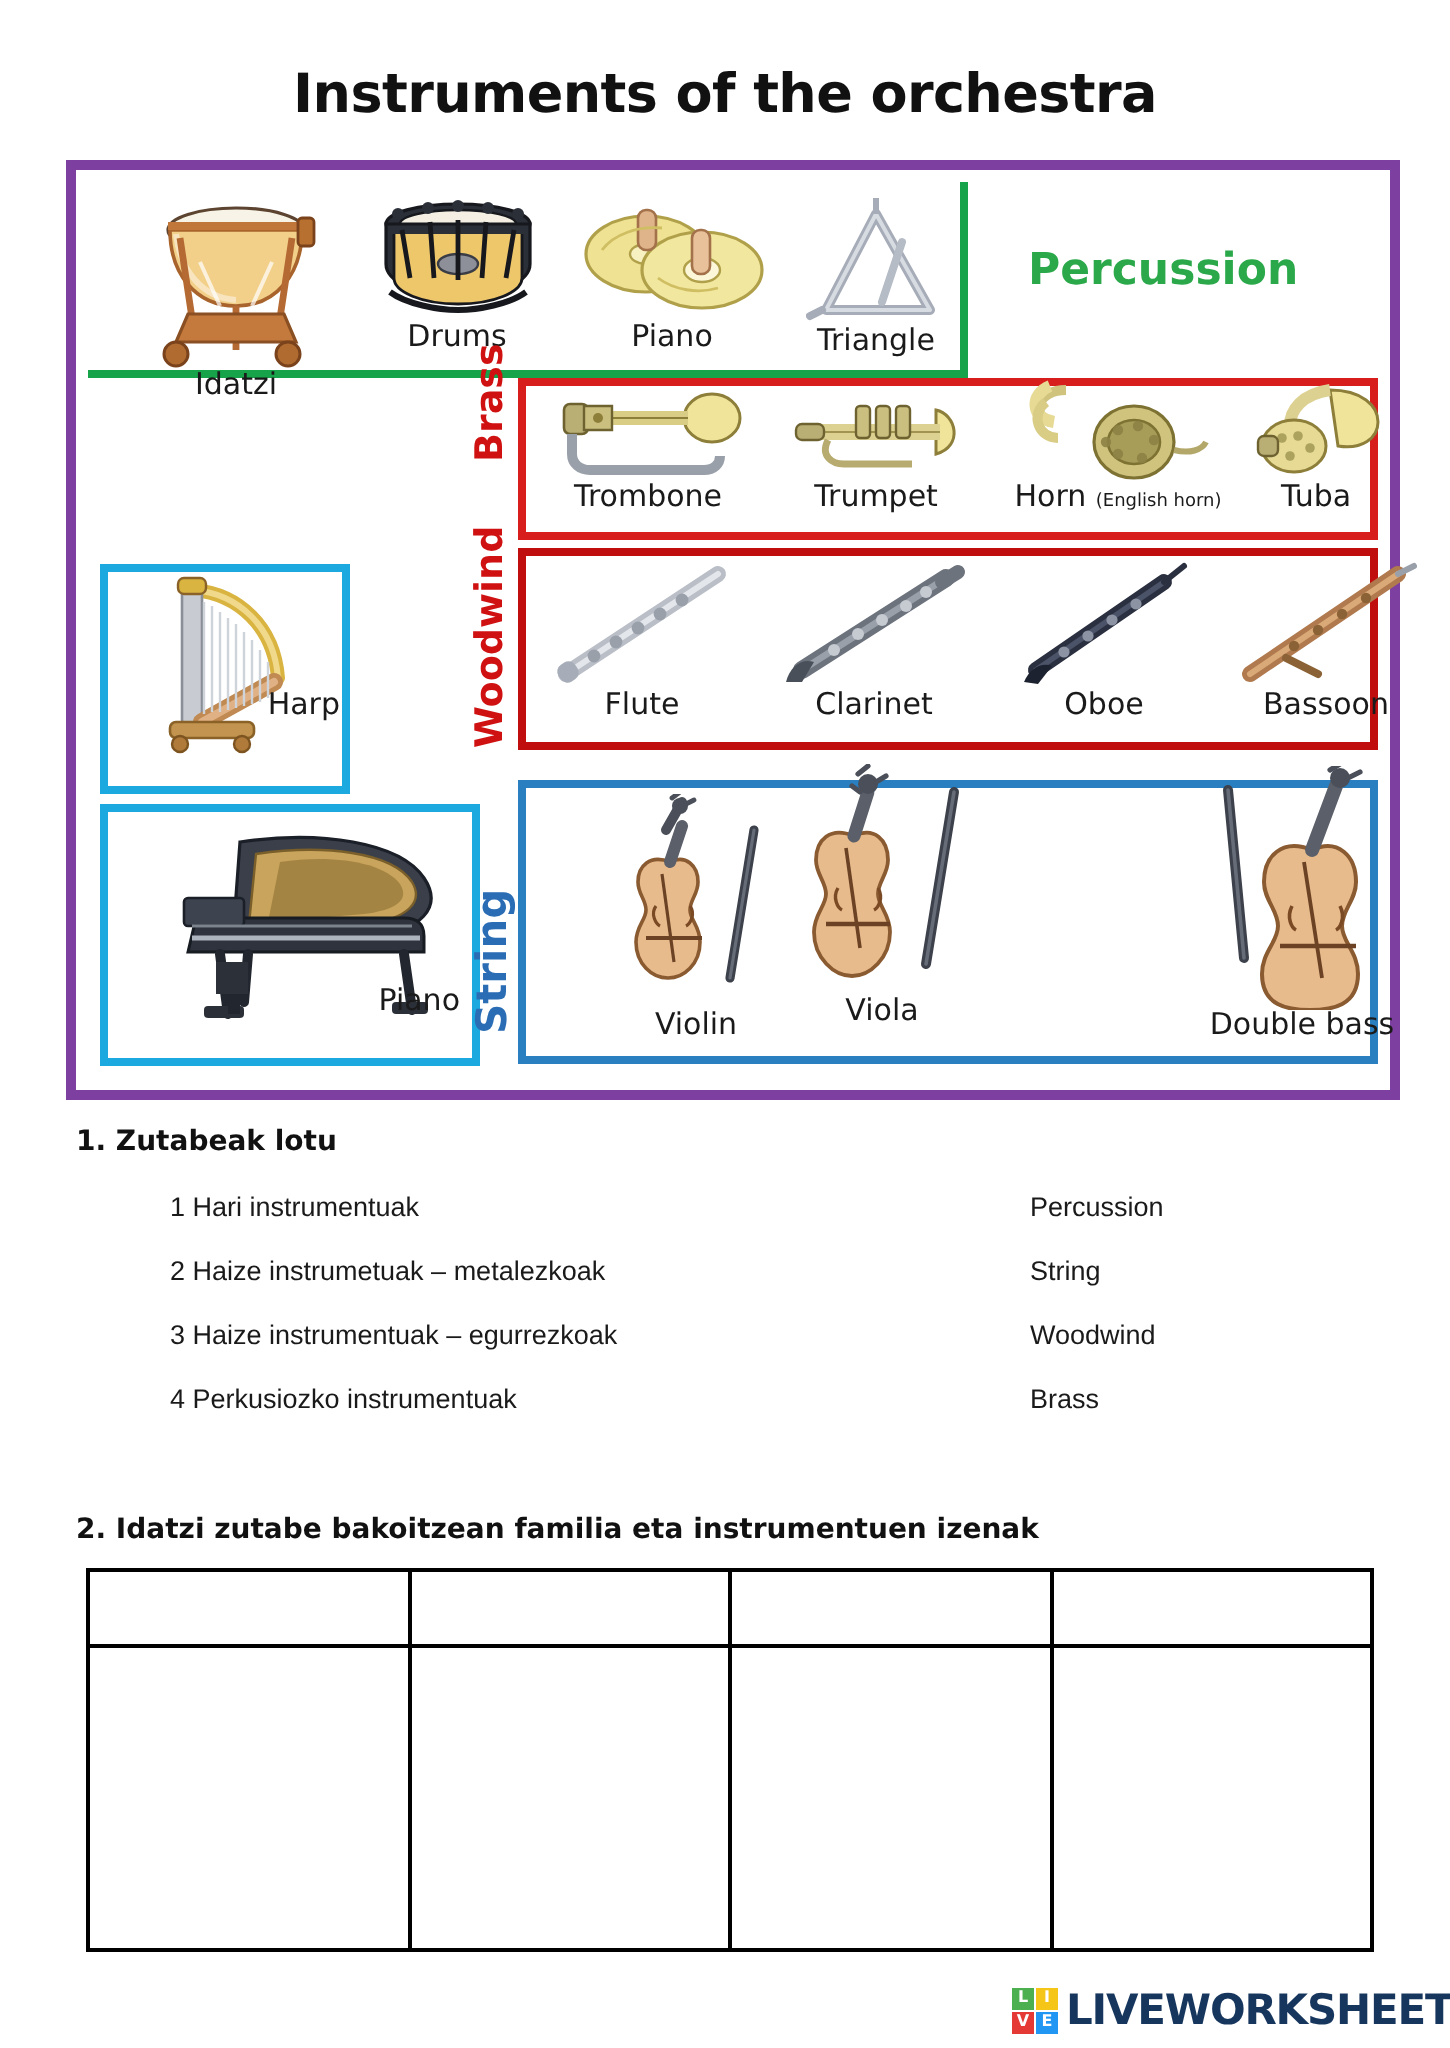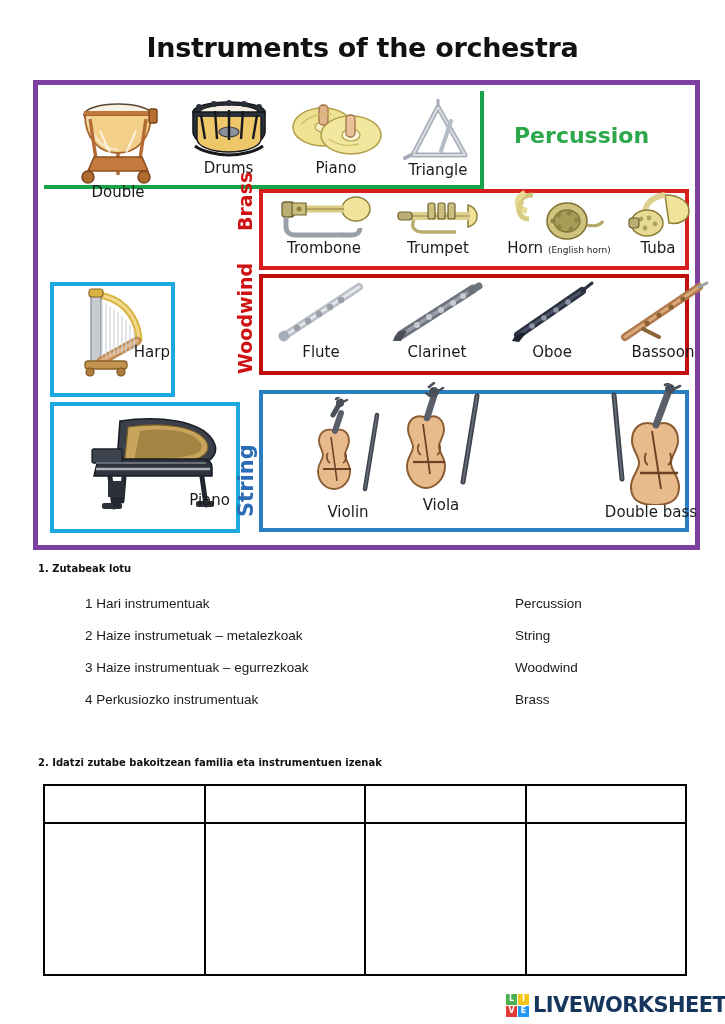--- a/index.html
+++ b/index.html
@@ -45,21 +45,21 @@
 
   
   .inst{position:absolute;text-align:center;}
   .inst .art{display:block;margin:0 auto;}
   .inst .cap{display:block;font-size:15px;color:#1a1a1a;line-height:1.05;
      font-family:"DejaVu Sans", sans-serif;white-space:nowrap;}
   .cap-sm{font-size:9px;}
 
   
   .ex{position:absolute;font-family:"DejaVu Sans", sans-serif;}
-  .ex-title{font-size:10px;font-weight:bold;color:#111;}
+  .ex-title{font-size:14px;font-weight:bold;color:#111;}
   #ex1-title{left:38px;top:563px;}
   .ex1-list{position:absolute;left:85px;top:596px;width:600px;}
   .ex1-row{position:relative;height:32px;font-size:13.5px;color:#1a1a1a;text-align:right;}
   .ex1-left{position:absolute;left:0;top:0;}
   .ex1-right{position:absolute;left:430px;top:0;}
 
   
   #ex2-title{left:38px;top:757px;}
   .tbl{position:absolute;left:43px;top:784px;width:644px;height:190px;
        border-collapse:collapse;}
@@ -97,21 +97,21 @@
         <path d="M15 22c0 22 13 38 33 38s33-16 33-38z" fill="#f2d08a" stroke="#a8642c" stroke-width="1.8"></path>
         <path d="M18 24c2 18 13 32 30 33" fill="none" stroke="#fff" stroke-width="3" opacity=".45"></path>
         <path d="M14 20h68" stroke="#c1763a" stroke-width="4" fill="none"></path>
         <path d="M20 26l6 40M76 26l-6 40M48 60v22" stroke="#b56a33" stroke-width="3.4" fill="none"></path>
         <path d="M24 64h48l6 14H18z" fill="#c47a3c" stroke="#8a4f22" stroke-width="1.6"></path>
         <circle cx="18" cy="84" r="6" fill="#b06b30" stroke="#7a431c" stroke-width="1.5"></circle>
         <circle cx="74" cy="84" r="6" fill="#b06b30" stroke="#7a431c" stroke-width="1.5"></circle>
         <path d="M30 38l10 22M66 38l-10 22" stroke="#fff" stroke-width="2" opacity=".7"></path>
         <rect x="79" y="16" width="8" height="14" rx="2" fill="#b7702f" stroke="#7a431c" stroke-width="1.4"></rect>
       </svg>
-      <span class="cap">Double</span>
+      <span class="cap">Idatzi</span>
     </div>
 
     <div class="inst" style="left:138px;top:14px;width:105px;">
       <svg class="art" width="88" height="62" viewBox="0 0 88 62">
         <ellipse cx="44" cy="13" rx="36" ry="10" fill="#2b2f38" stroke="#16181d" stroke-width="1.6"></ellipse>
         <ellipse cx="44" cy="13" rx="29" ry="7" fill="#f4efe2" stroke="#16181d" stroke-width="1.2"></ellipse>
         <path d="M8 13v20c0 9 16 16 36 16s36-7 36-16V13z" fill="#2b2f38" stroke="#16181d" stroke-width="1.6"></path>
         <path d="M12 18v22c0 7 14 13 32 13s32-6 32-13V18" fill="#efc76b" stroke="#16181d" stroke-width="1.4"></path>
         <ellipse cx="44" cy="33" rx="10" ry="5" fill="#8e9099" stroke="#3a3d45" stroke-width="1.2"></ellipse>
         <g stroke="#16181d" stroke-width="2.4" fill="none">

